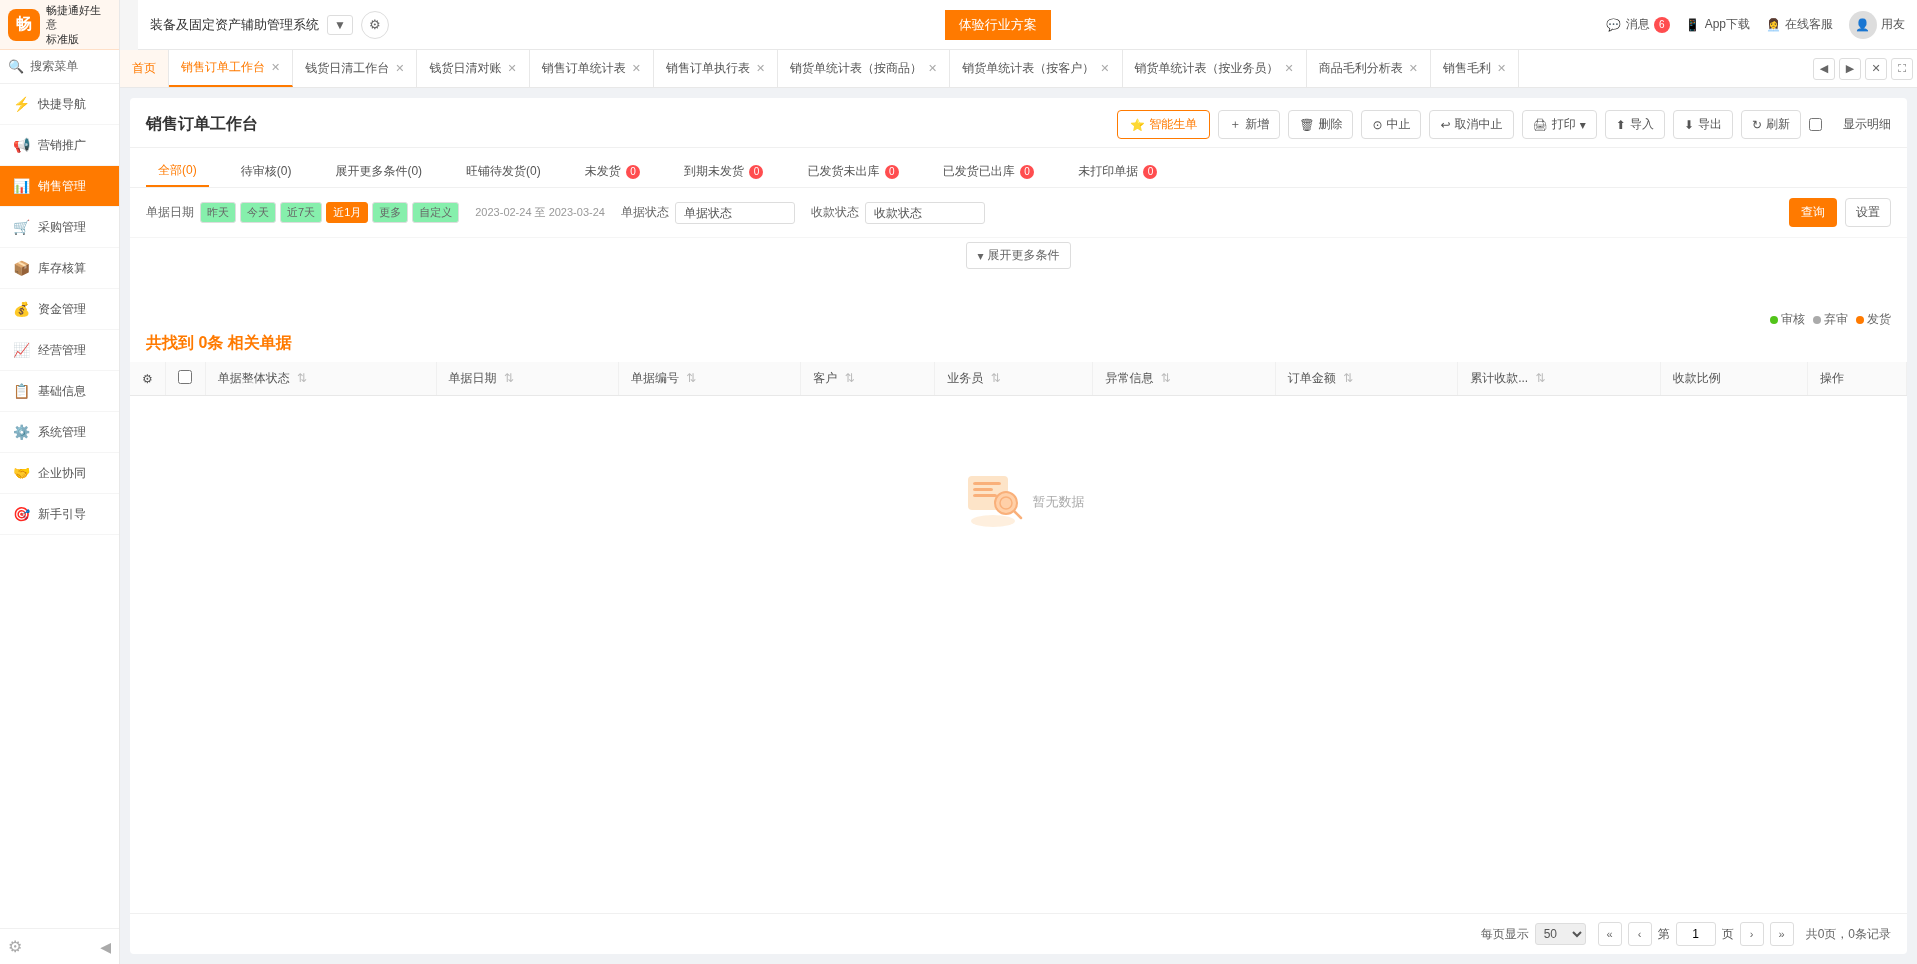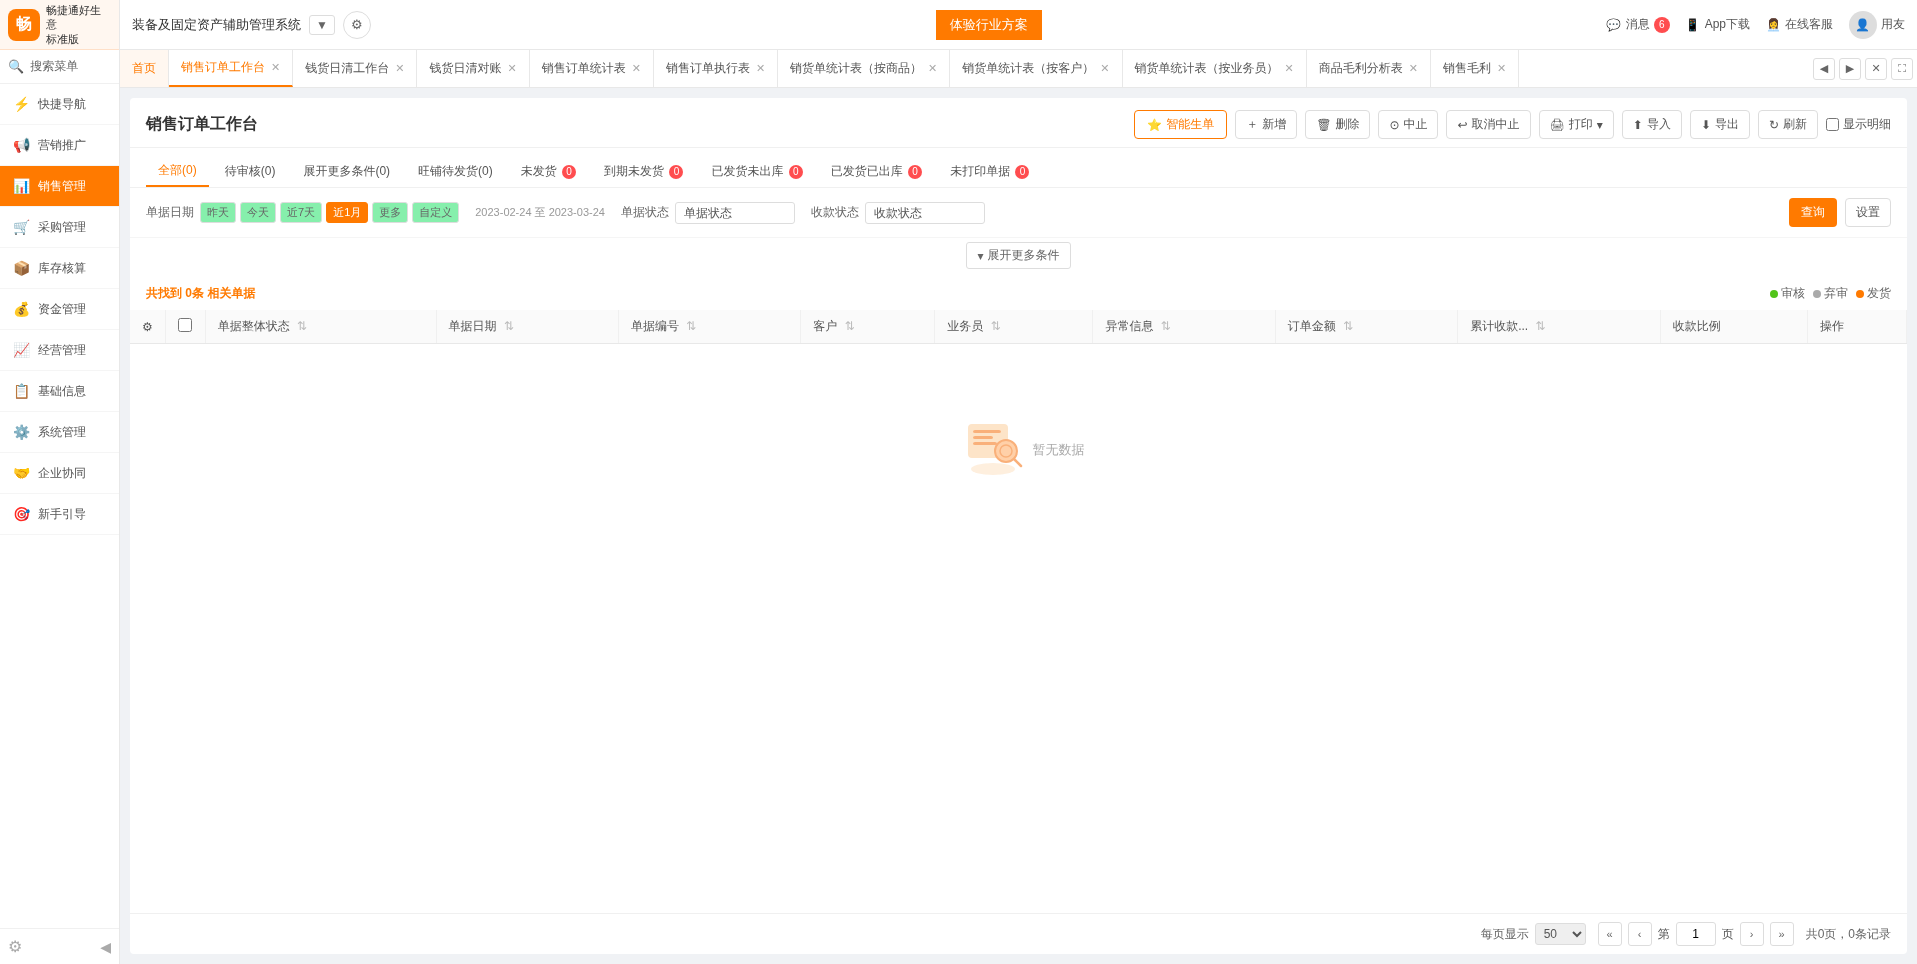--- a/index.html
+++ b/index.html
@@ -88,20 +88,21 @@
 
     
     .topbar {
       height: 50px;
       background: #fff;
       display: flex;
       align-items: center;
       padding: 0 12px;
       border-bottom: 1px solid #e8e8e8;
       justify-content: space-between;
+      margin-left: 18px;
     }
     .topbar-left {
       display: flex;
       align-items: center;
       gap: 8px;
     }
     .topbar-title {
       font-size: 13px;
       color: #333;
     }
@@ -301,21 +302,21 @@
       font-size: 12px;
       cursor: pointer;
     }
 
     
     .subtabs {
       display: flex;
       align-items: center;
       padding: 8px 16px 0;
       border-bottom: 1px solid #f0f0f0;
-      gap: 4px;
+      gap: 20px;
     }
     .subtab {
       padding: 6px 12px;
       font-size: 12px;
       color: #555;
       cursor: pointer;
       border-radius: 3px 3px 0 0;
       white-space: nowrap;
     }
     .subtab.active { color: #ff7a00; border-bottom: 2px solid #ff7a00; font-weight: 500; }
@@ -394,22 +395,23 @@
     }
 
     
     .table-toolbar {
       padding: 8px 16px;
       display: flex;
       align-items: center;
       justify-content: space-between;
     }
     .result-count {
-      font-size: 12px;
-      color: #666;
+      font-size: 16px;
+      color: #666;
+      margin-top: 48px;
     }
     .result-count span { color: #ff7a00; font-weight: bold; }
     .table-actions {
       display: flex;
       align-items: center;
       gap: 8px;
     }
     .tbl-action-btn {
       font-size: 12px;
       color: #666;
@@ -722,21 +724,21 @@
             <span>导入</span>
           </button>
           <button class="btn-action">
             <span>⬇</span>
             <span>导出</span>
           </button>
           <button class="btn-action">
             <span>↻</span>
             <span>刷新</span>
           </button>
-          <label style="display:flex;align-items:center;gap:4px;font-size:12px;color:#555;cursor:pointer;">
+          <label style="display:flex;align-items:center;gap:21px;font-size:12px;color:#555;cursor:pointer;">
             <input type="checkbox" style="">
             <span>显示明细</span>
           </label>
         </div>
       </div>
 
       <div class="subtabs">
         <div class="subtab active">
           <span>全部</span>(<span>0</span>)
         </div>

